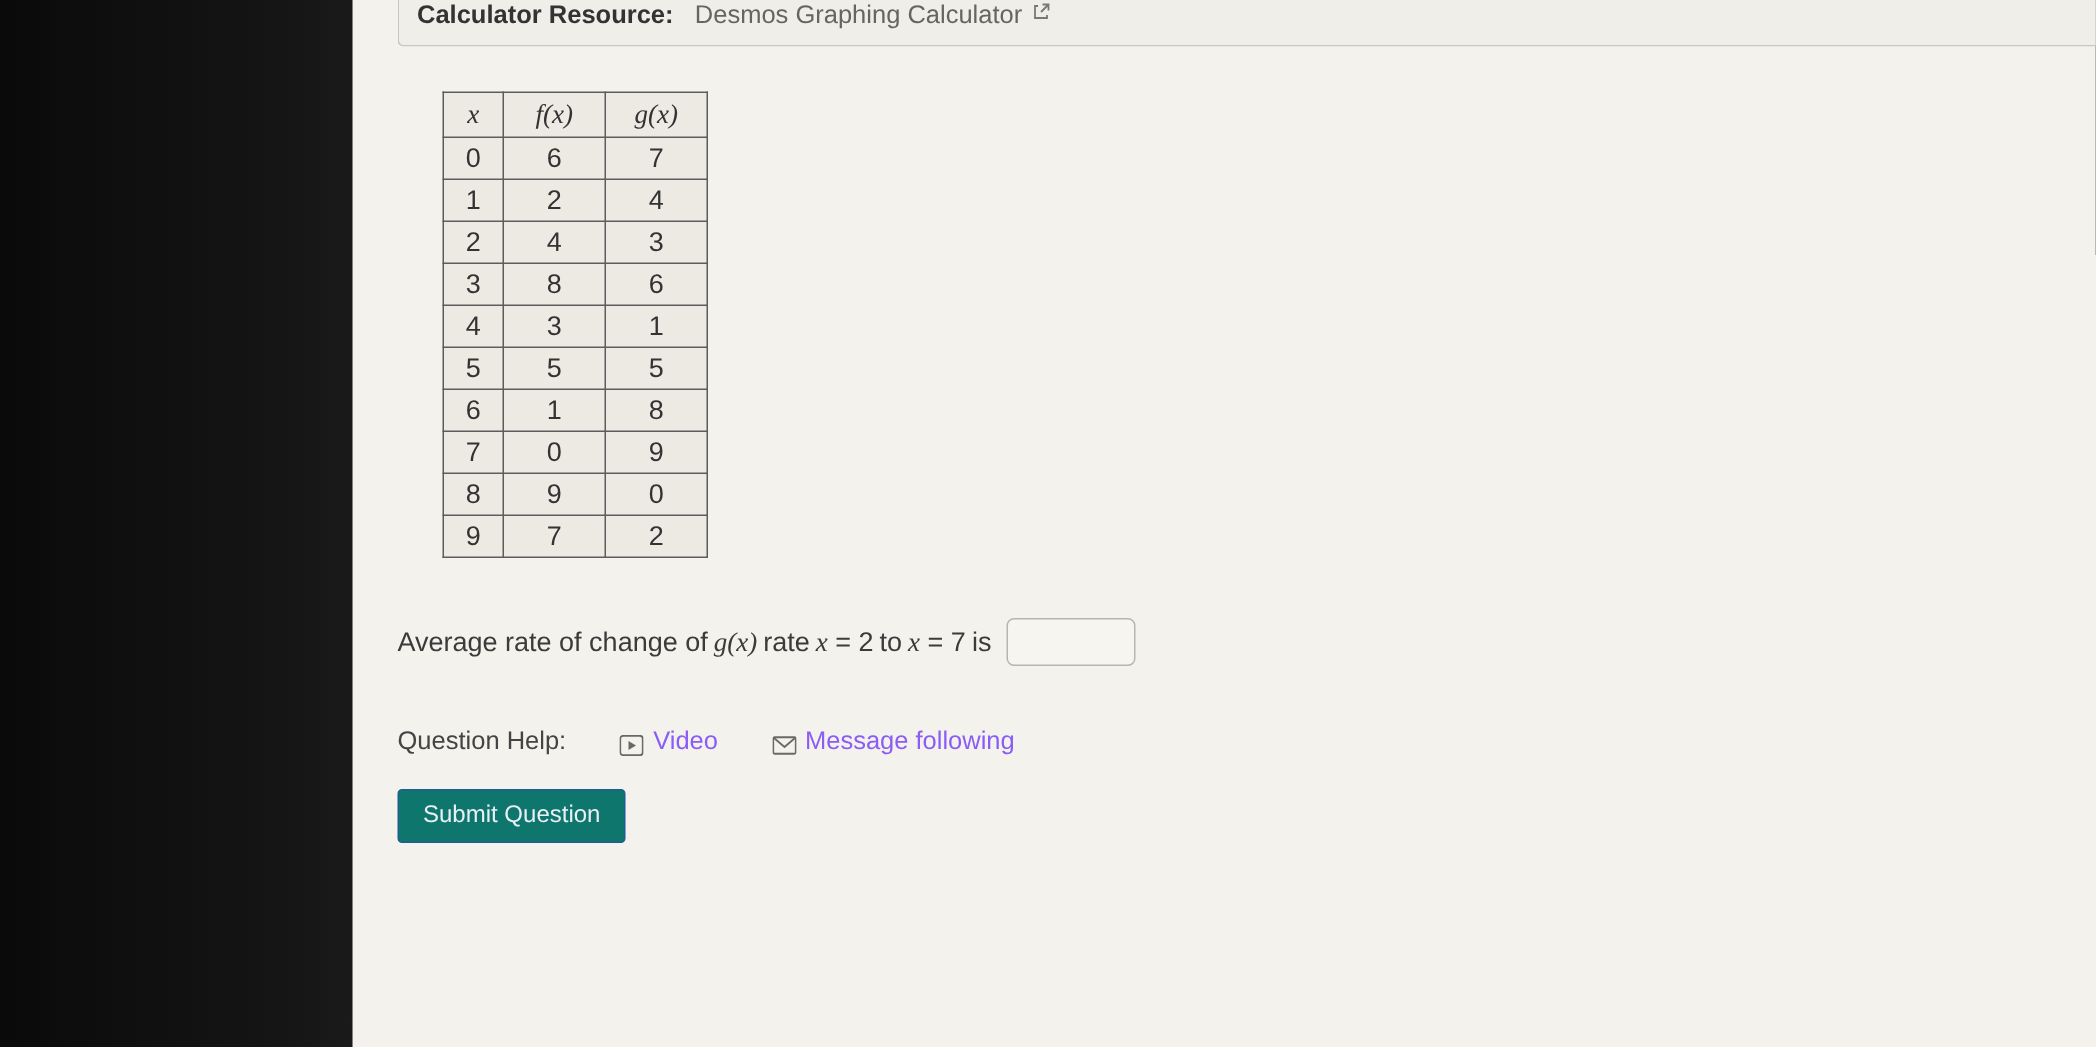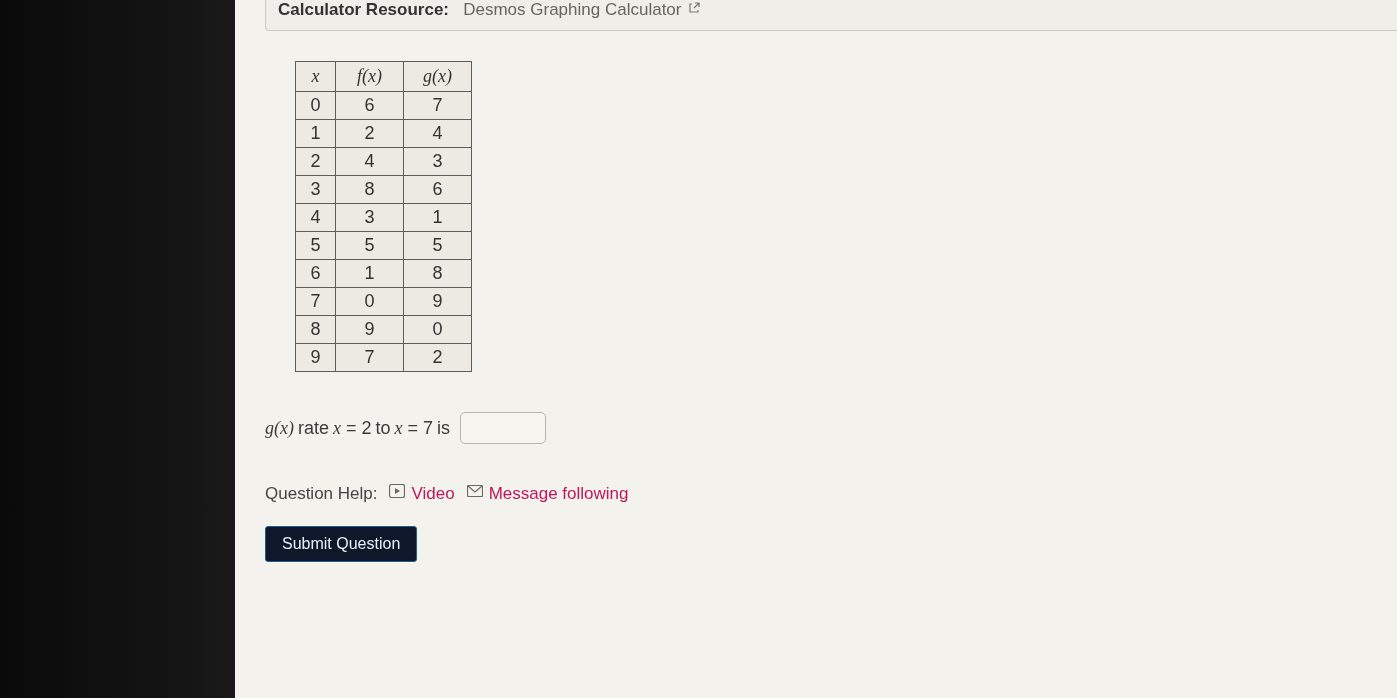--- a/index.html
+++ b/index.html
@@ -96,29 +96,30 @@
   }
   .help-row {
     color: #444;
     font-size: 17px;
     margin-bottom: 22px;
     display: flex;
     align-items: center;
     gap: 12px;
   }
   .help-link {
-    color: #be185d;
+    color: #8b5cf6;
     display: inline-flex;
-    align-items: flex-start;
+    align-items: flex-end;
     gap: 6px;
     cursor: pointer;
+    margin-left: 24px;
   }
   .help-link svg { width: 16px; height: 14px; display:block; }
   .submit-btn {
-    background: #0f172a;
+    background: #0f766e;
     color: #e8f0f6;
     border: 1px solid #1f5e8f;
     border-radius: 3px;
     padding: 8px 16px;
     font-size: 16px;
     cursor: pointer;
   }
 </style>
 </head>
 <body>
@@ -197,20 +198,21 @@
         </tr>
       <tr>
           <td class="x-col">9</td>
           <td class="f-col">7</td>
           <td class="g-col">2</td>
         </tr>
     </tbody>
   </table>
 
   <div class="question-line">
+    <span>Average rate of change of </span>
     <span class="math">g(x)</span>
     <span> rate </span>
     <span><span class="math">x</span><span> = 2</span></span>
     <span> to </span>
     <span><span class="math">x</span><span> = 7</span></span>
     <span> is</span>
     <input type="text" class="answer-input" style="">
   </div>
 
   <div class="help-row">

